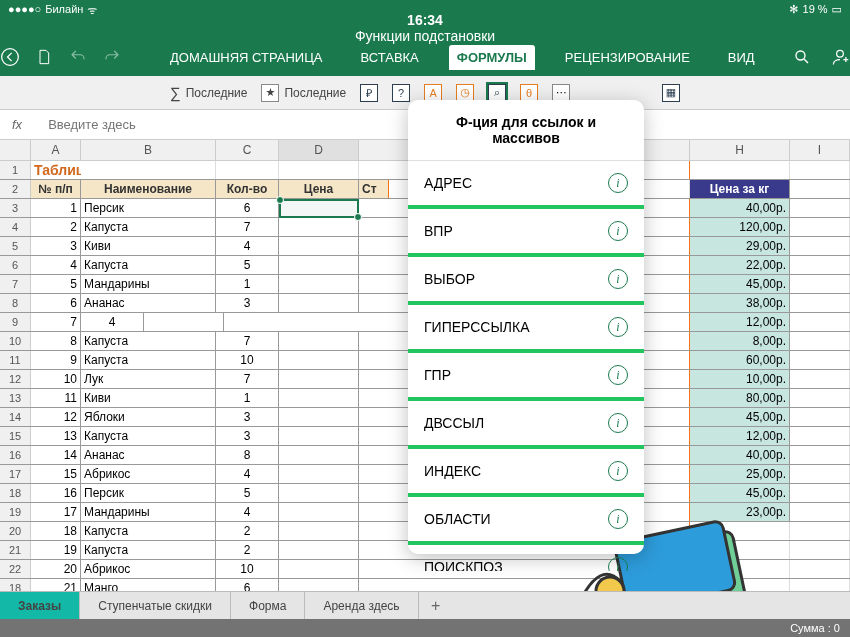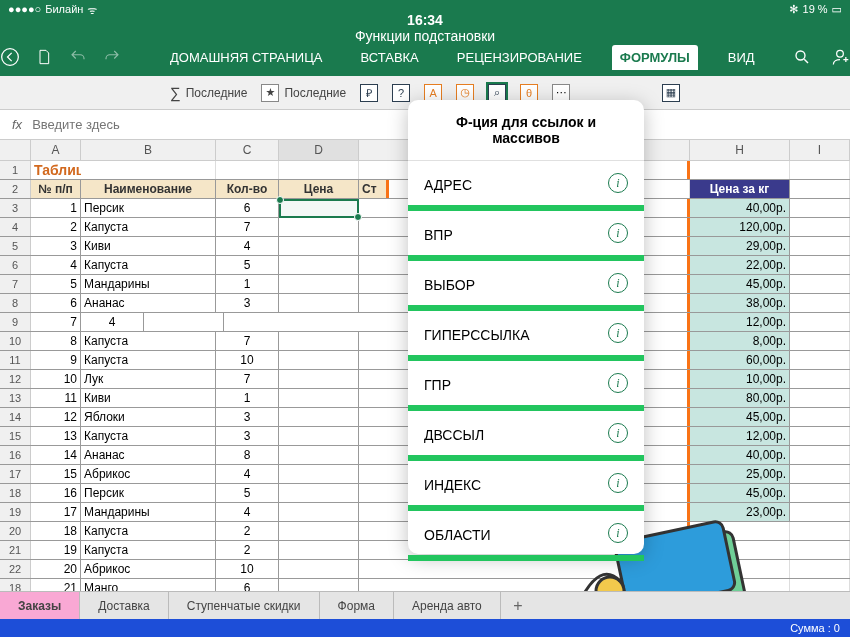--- a/index.html
+++ b/index.html
@@ -14,52 +14,52 @@
 .nav-icon{width:20px;height:20px;display:flex;align-items:center;justify-content:center;fill:#fff;color:#fff}
 .nav-tabs{display:flex;gap:22px;margin-left:26px;font-size:13px}
 .nav-tab{padding:5px 8px;cursor:pointer}
 .nav-tab.active{background:#fff;color:#1a7a4e;border-radius:3px 3px 0 0;font-weight:600}
 .nav-right{margin-left:auto;display:flex;gap:18px}
 .toolbar{height:34px;background:#f0f0f0;border-bottom:1px solid #ccc;display:flex;align-items:center;padding:0 170px;gap:14px;font-size:12px}
 .tb-item{display:flex;align-items:center;gap:5px;color:#444}
 .tb-ico{width:18px;height:18px;border:1px solid #888;display:flex;align-items:center;justify-content:center;font-size:11px;background:#fff}
 .tb-ico.orange{border-color:#e67e22;color:#e67e22}
 .tb-ico.navy{border-color:#2c3e50;color:#2c3e50}
-.fx-bar{height:30px;background:#fff;border-bottom:1px solid #ccc;display:flex;align-items:center;padding:0 12px;gap:10px}
+.fx-bar{height:30px;background:#fff;border-bottom:1px solid #ccc;display:flex;align-items:center;padding:0 12px;gap:26px}
 .fx-lbl{font-style:italic;color:#666;font-size:13px}
 .fx-input{flex:1;border:none;outline:none;font-size:13px;color:#999}
 .grid{background:#fff;position:relative}
 .col-headers{display:flex;height:21px;border-bottom:1px solid #ccc;background:#f0f0f0}
 .rh-corner{width:31px;border-right:1px solid #ccc}
 .ch{border-right:1px solid #ccc;text-align:center;font-size:12px;color:#555;line-height:21px}
 .ch-A{width:50px}.ch-B{width:135px}.ch-C{width:63px}.ch-D{width:80px}.ch-rest{flex:1}.ch-H{width:100px}.ch-I{width:60px}
 .ch-D{background:#e0e0e0}
 .rows{height:440px;overflow:hidden}
 .row{display:flex;height:19px;border-bottom:1px solid #999}
 .rh{width:31px;background:#f0f0f0;border-right:1px solid #ccc;text-align:center;font-size:11px;color:#555;line-height:19px}
 .cell{border-right:1px solid #999;font-size:12px;padding:0 3px;line-height:19px;overflow:hidden;white-space:nowrap}
-.c-A{width:50px;text-align:right}.c-B{width:135px}.c-C{width:63px;text-align:center}.c-D{width:80px}.c-rest{flex:1;border-right:3px solid #f97316}.c-H{width:100px;text-align:right}.c-I{width:60px;border-right:1px solid #ddd}
+.c-A{width:50px;text-align:right}.c-B{width:135px}.c-C{width:63px;text-align:center}.c-D{width:80px}.c-rest{flex:1;border-right:1px solid #f97316}.c-H{width:100px;text-align:right}.c-I{width:60px;border-right:1px solid #ddd}
 .title-cell{color:#d2691e;font-size:14px;font-weight:600;border:none!important}
 .hdr-cell{background:#f5e6c8;font-weight:700;text-align:center;color:#333}
 .hdr-cell-navy{background:#3a3a8c;color:#fff;font-weight:700;text-align:center}
 .blue-cell{background:#c8e6e0}
 .row .nb{border-right:1px solid #ddd;border-bottom-color:#ddd}
 .sel-cell{position:absolute;border:2px solid #1a7a4e;background:rgba(26,122,78,0.05);pointer-events:none}
 .sel-handle{position:absolute;width:8px;height:8px;background:#1a7a4e;border:1px solid #fff;border-radius:50%}
 .popup{position:absolute;top:100px;left:408px;width:236px;height:454px;background:#fff;border-radius:10px;box-shadow:0 4px 20px rgba(0,0,0,0.25);z-index:100}
 .popup::before{content:"";position:absolute;top:-8px;left:132px;border:8px solid transparent;border-bottom-color:#fff}
 .popup-title{padding:14px 16px;font-size:14px;font-weight:700;text-align:center;border-bottom:1px solid #e0e0e0}
 .popup-list{overflow-y:auto;height:410px}
-.popup-item{display:flex;align-items:flex-end;justify-content:space-between;padding:12px 16px;font-size:14px;border-bottom:6px solid #22c55e}
+.popup-item{display:flex;align-items:center;justify-content:space-between;padding:12px 16px;font-size:14px;border-bottom:4px solid #22c55e}
 .info-ico{width:20px;height:20px;border:1.5px solid #1a7a4e;border-radius:50%;color:#1a7a4e;display:flex;align-items:center;justify-content:center;font-size:12px;font-style:italic;font-family:serif}
 .sheets{position:absolute;bottom:18px;left:0;right:0;height:28px;background:#e5e5e5;border-top:1px solid #bbb;display:flex;align-items:stretch}
 .sheet-tab{padding:0 18px;font-size:12px;border-right:1px solid #bbb;display:flex;align-items:center;background:#e5e5e5;color:#444}
-.sheet-tab.active{background:#f9a8d4;font-weight:600}
+.sheet-tab.active{background:#14b8a6;font-weight:600}
 .sheet-add{width:34px;display:flex;align-items:center;justify-content:center;color:#666;font-size:16px}
-.bottom-bar{position:absolute;bottom:0;left:0;right:0;height:18px;background:#1d4ed8;color:#fff;font-size:11px;display:flex;align-items:center;justify-content:flex-end;padding:0 10px}
+.bottom-bar{position:absolute;bottom:0;left:0;right:0;height:18px;background:#737373;color:#fff;font-size:11px;display:flex;align-items:center;justify-content:flex-end;padding:0 10px}
 .clip-img{position:absolute;bottom:46px;right:50px;width:230px;height:80px;overflow:hidden}
 </style>
 </head>
 <body>
 
 <div class="status-bar">
   <div class="status-left">
     <span>●●●●○</span>
     <span>Билайн</span>
     <span>ᯤ</span>
@@ -96,22 +96,22 @@
         </svg>
       </span>
     <span class="nav-icon" style="opacity:.5">
         <svg viewBox="0 0 24 24" width="18" height="18">
           <path d="M15 14l5-5-5-5M20 9H9a5 5 0 00-5 5v1" fill="none" stroke="#fff" stroke-width="1.5"></path>
         </svg>
       </span>
     <div class="nav-tabs">
       <div class="nav-tab">ДОМАШНЯЯ СТРАНИЦА</div>
       <div class="nav-tab">ВСТАВКА</div>
+      <div class="nav-tab active">ФОРМУЛЫ</div>
       <div class="nav-tab">РЕЦЕНЗИРОВАНИЕ</div>
-      <div class="nav-tab active">ФОРМУЛЫ</div>
       <div class="nav-tab">ВИД</div>
     </div>
     <div class="nav-right">
       <span class="nav-icon">
           <svg viewBox="0 0 24 24" width="18" height="18">
             <circle cx="10" cy="10" r="6" fill="none" stroke="#fff" stroke-width="1.8"></circle>
             <path d="M15 15l5 5" stroke="#fff" stroke-width="1.8"></path>
           </svg>
         </span>
       <span class="nav-icon">
@@ -455,22 +455,21 @@
   <svg viewBox="0 0 230 120">
       <rect x="60" y="30" width="110" height="70" rx="8" fill="#6fcf97" stroke="#333" stroke-width="3" transform="rotate(-12 115 65)"></rect>
       <rect x="50" y="20" width="110" height="70" rx="8" fill="#2d9cdb" stroke="#333" stroke-width="3" transform="rotate(-12 105 55)"></rect>
       <circle cx="40" cy="80" r="14" fill="#f2c94c" stroke="#333" stroke-width="3"></circle>
       <path d="M10 90 Q30 50 50 70" fill="none" stroke="#333" stroke-width="3"></path>
     </svg>
 </div>
 
 <div class="sheets" id="sheets">
     <div class="sheet-tab active">Заказы</div>
-    <div class="sheet-tab">Доставка</div>
     <div class="sheet-tab">Ступенчатые скидки</div>
     <div class="sheet-tab">Форма</div>
-    <div class="sheet-tab">Аренда авто</div>
+    <div class="sheet-tab">Аренда здесь</div>
     <div class="sheet-add">+</div>
   </div>
 
 <div class="bottom-bar">
   <span>Сумма : 0</span>
 </div>
 
 </body></html>

